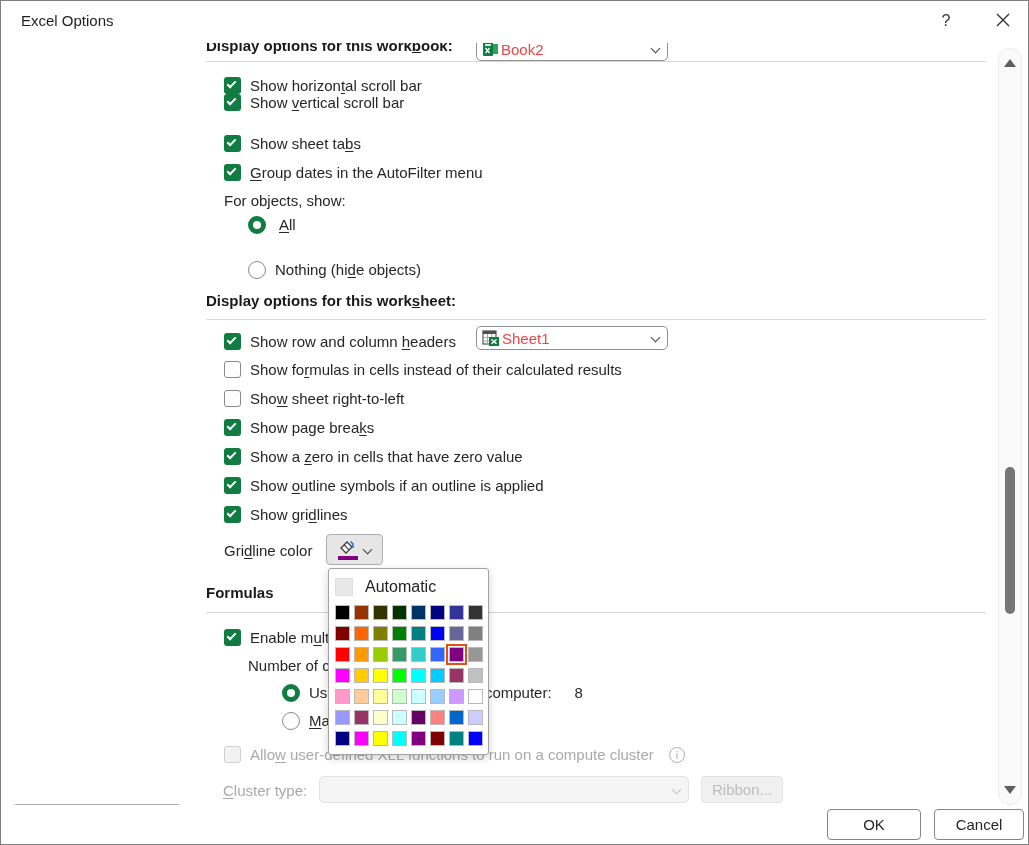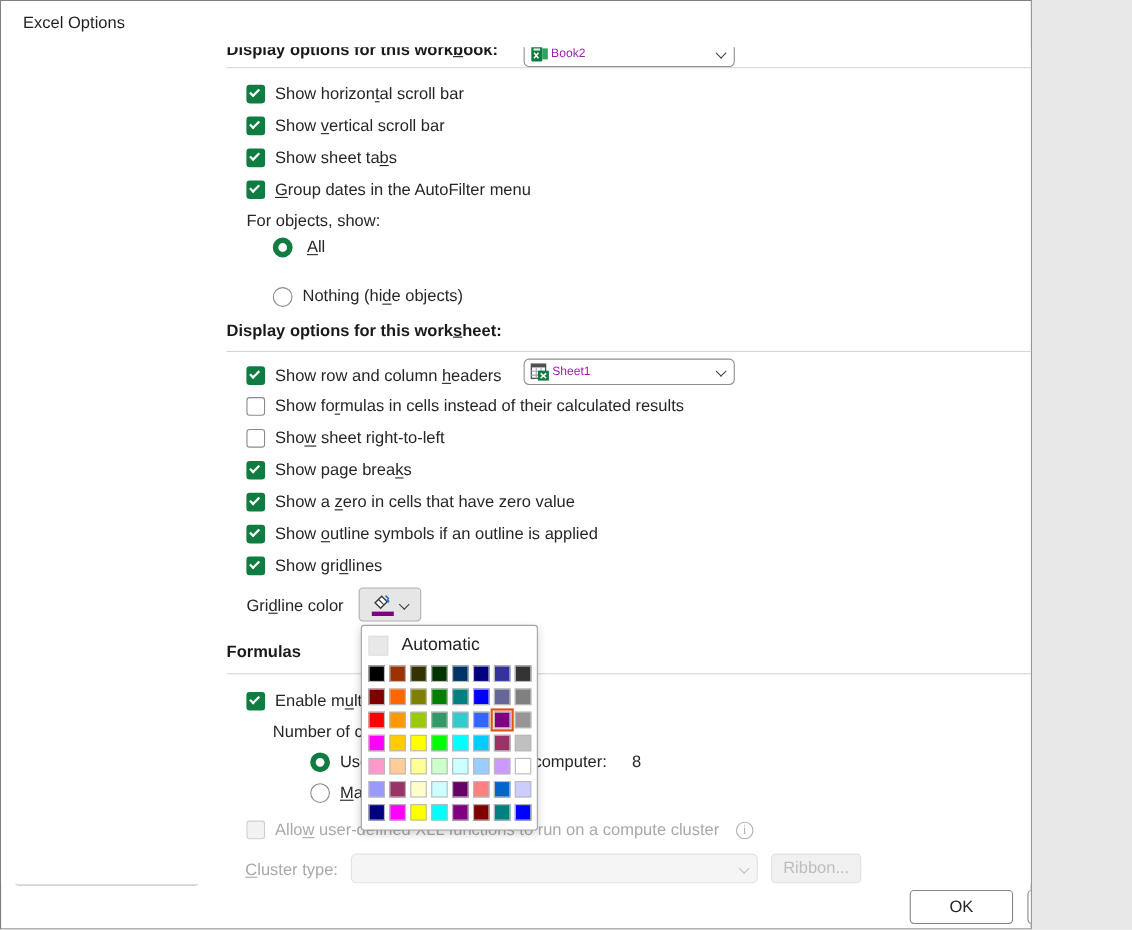--- a/index.html
+++ b/index.html
@@ -1,18 +1,18 @@
 <!DOCTYPE html>
 <html><head>
 <meta charset="utf-8">
 <style>
   html,body{margin:0;padding:0;background:#e8e8e8;}
   *{box-sizing:border-box;}
   .dialog{
-    position:relative;width:938px;height:845px;background:#fff;
+    position:relative;width:1029px;height:845px;background:#fff;
     border:1px solid #7f7f7f;overflow:hidden;
     font-family:"Liberation Sans",sans-serif;color:#262626;font-size:15px;
   }
   
   .titlebar{position:absolute;left:0;top:0;width:100%;height:42px;background:#fff;}
   .dlg-title{position:absolute;left:20px;top:11px;font-size:15px;color:#1f1f1f;}
   .help-btn{position:absolute;left:933px;top:8px;width:24px;height:24px;border:none;background:none;
     font-size:16px;color:#333;cursor:default;font-family:inherit;}
   .close-btn{position:absolute;left:988px;top:7px;width:28px;height:26px;border:none;background:none;cursor:default;padding:4px;}
   
@@ -36,21 +36,21 @@
   .cb.off{background:#fff;border:1px solid #8a8a8a;}
   .cb.dis{background:#f2f2f2;border:1px solid #cfcfcf;}
   .checkmark{display:block;width:9px;height:5px;border-left:2px solid #fff;border-bottom:2px solid #fff;
     transform:rotate(-45deg);margin:4px 0 0 3px;}
   .radio{width:18px;height:18px;border-radius:50%;flex:none;background:#fff;}
   .radio.on{border:5px solid #107C41;}
   .radio.off{border:1px solid #8a8a8a;}
   
   .combo{position:absolute;display:flex;align-items:center;background:#fff;border:1px solid #8f8f8f;
     border-radius:5px;padding:0 8px 0 5px;gap:2px;cursor:default;}
-  .combo .val{font-size:11px;color:#a21caf;flex:1;}
+  .combo .val{font-size:15px;color:#ef4444;flex:1;}
   .chev{width:8px;height:8px;flex:none;position:relative;}
   .chev::after{content:"";position:absolute;left:1px;top:0;width:6px;height:6px;
     border-right:1.6px solid #444;border-bottom:1.6px solid #444;transform:rotate(45deg);}
   .combo.disabled{background:#f5f5f5;border-color:#e2e2e2;}
   .combo.disabled .chev::after{border-color:#c4c4c4;}
   
   .gridcolor-btn{position:absolute;left:325px;top:491px;width:57px;height:31px;background:#e6e6e6;
     border:1px solid #aeaeae;border-radius:4px;display:flex;align-items:center;justify-content:center;gap:5px;cursor:default;}
   .bucket-wrap{display:flex;flex-direction:column;align-items:center;}
   .color-bar{width:20px;height:4px;margin-top:1px;}
@@ -132,21 +132,21 @@
     </div>
     <div class="sep" style="top:18px;"></div>
 
     <div id="wb-checks">
         <div class="row" style="left: 223px; top: 32px;">
           <span class="cb on">
             <span class="checkmark"></span>
           </span>
           <span class="lbl">Show horizon<u>t</u>al scroll bar</span>
         </div>
-        <div class="row" style="left: 223px; top: 61px; text-align: right;">
+        <div class="row" style="left: 223px; top: 49px; text-align: right;">
           <span class="cb on">
             <span class="checkmark"></span>
           </span>
           <span class="lbl">Show <u>v</u>ertical scroll bar</span>
         </div>
         <div class="row" style="left: 223px; top: 90px;">
           <span class="cb on">
             <span class="checkmark"></span>
           </span>
           <span class="lbl">Show sheet ta<u>b</u>s</span>

